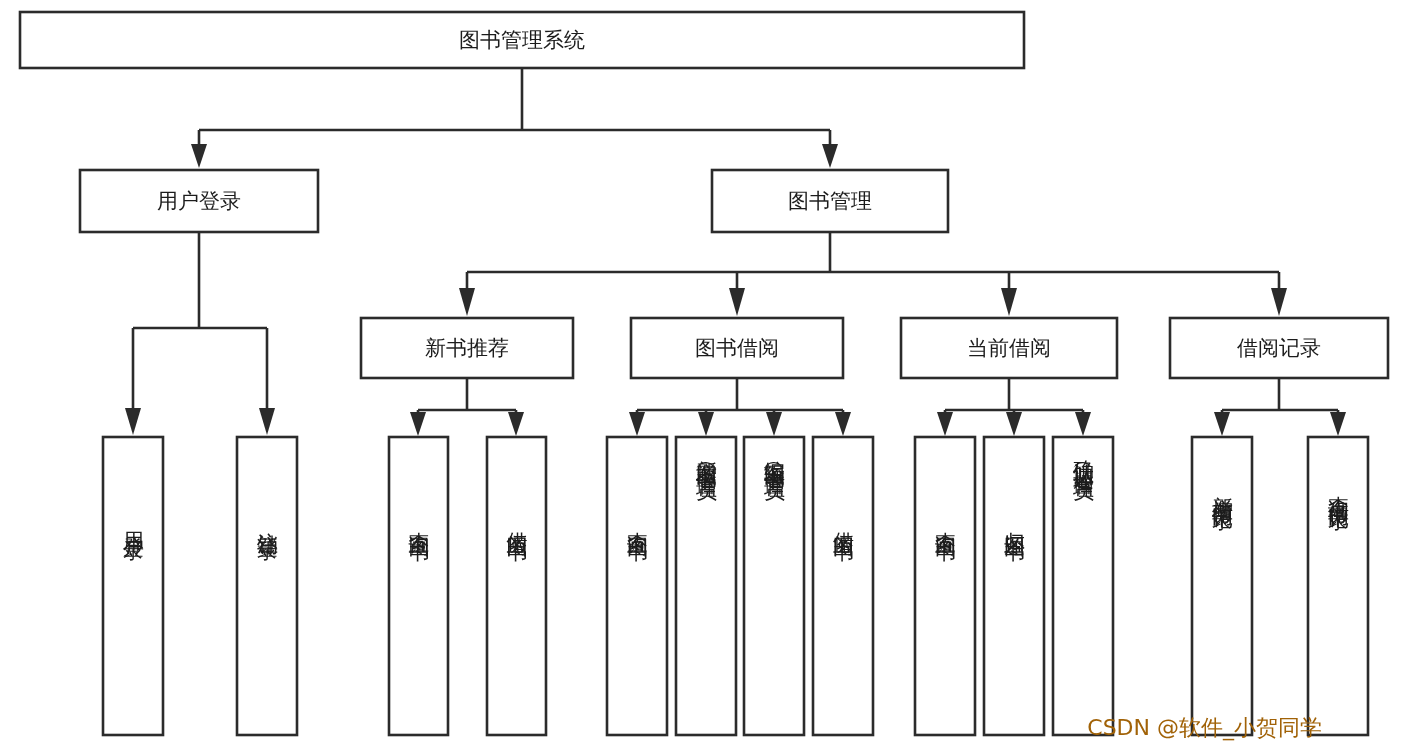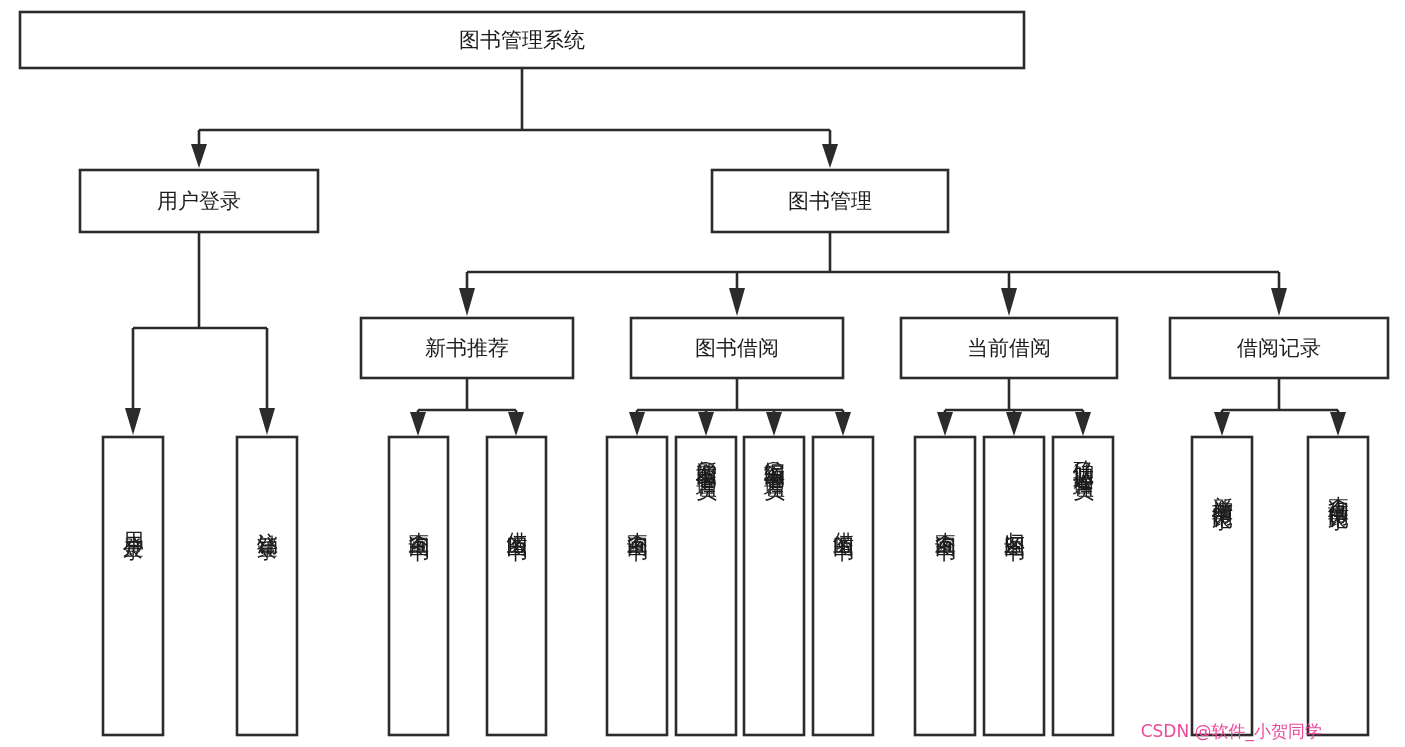--- a/index.html
+++ b/index.html
@@ -64,22 +64,22 @@
     line-height: 1;
     letter-spacing: 3px;
     color: #1c1c1c;
     white-space: nowrap;
   }
   .watermark {
     position: absolute;
     right: 8px;
     bottom: 4px;
     font-family: "DejaVu Sans", "Liberation Sans", sans-serif;
-    font-size: 17px;
-    color: #ec4899;
+    font-size: 22px;
+    color: #a16207;
     white-space: nowrap;
     pointer-events: none;
   }
 </style>
 </head>
 <body>
 
 <div id="diagram-root">
 
   <svg class="tree-canvas" viewBox="0 0 1405 747" xmlns="http://www.w3.org/2000/svg">

